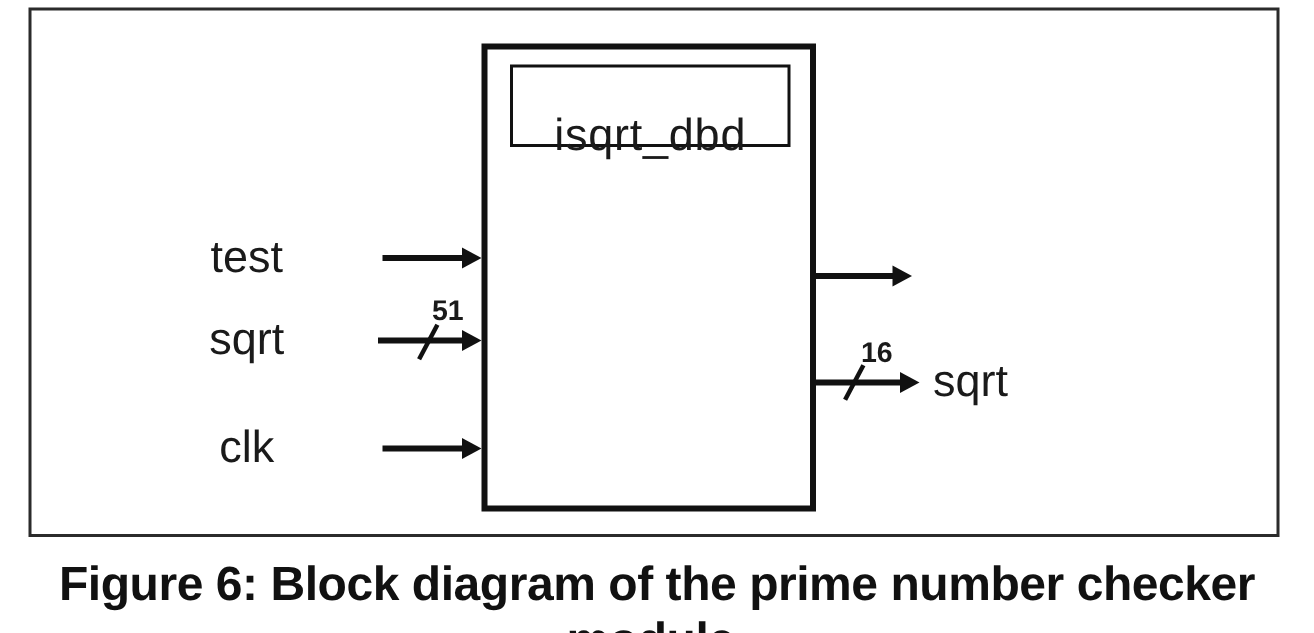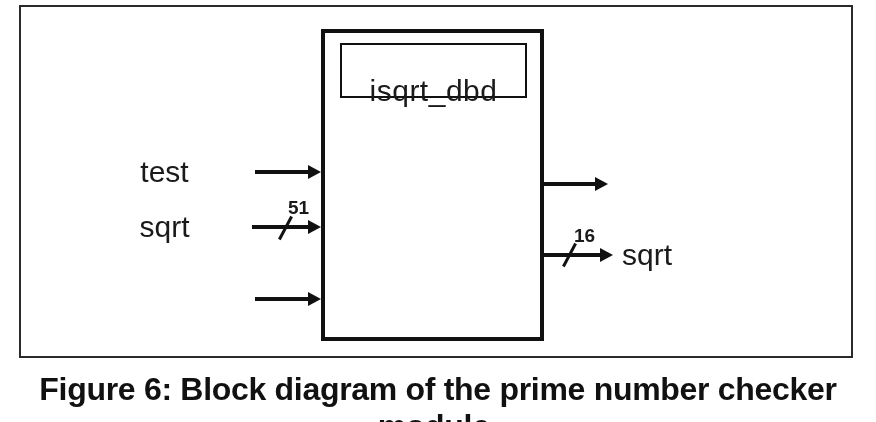--- a/index.html
+++ b/index.html
@@ -113,20 +113,21 @@
     </div>
 
     <div class="sig-label in" style="top:203px">sqrt</div>
     <div class="arrow" style="left:231px; top:213px; width:69px">
       <div class="shaft"></div>
       <div class="head"></div>
     </div>
     <div class="bus-slash" style="left:263px; top:208px"></div>
     <div class="bus-width" style="left:267px; top:191px">51</div>
 
+    <div class="sig-label in" style="top:275px">clk</div>
     <div class="arrow" style="left:234px; top:285px; width:66px">
       <div class="shaft"></div>
       <div class="head"></div>
     </div>
 
     <div class="arrow" style="left:523px; top:170px; width:64px">
       <div class="shaft"></div>
       <div class="head"></div>
     </div>
 

